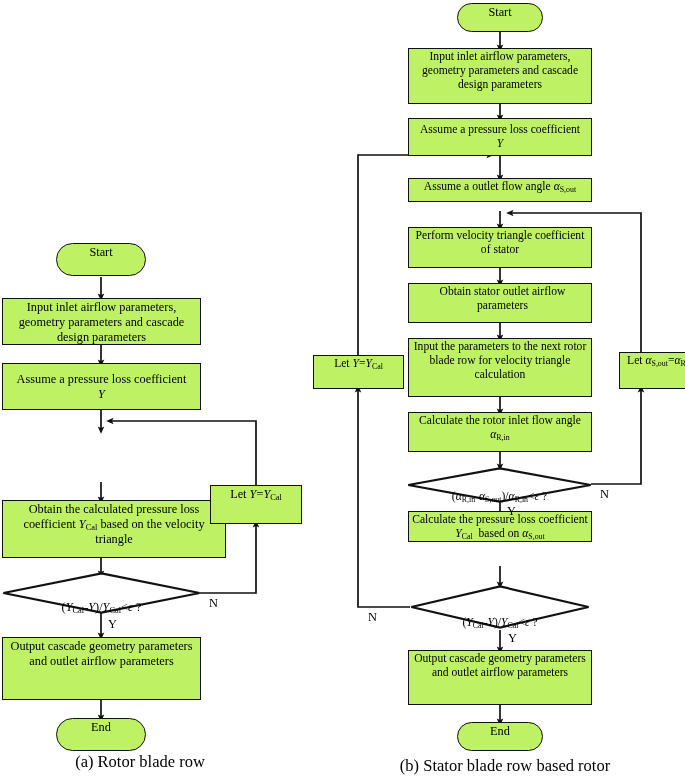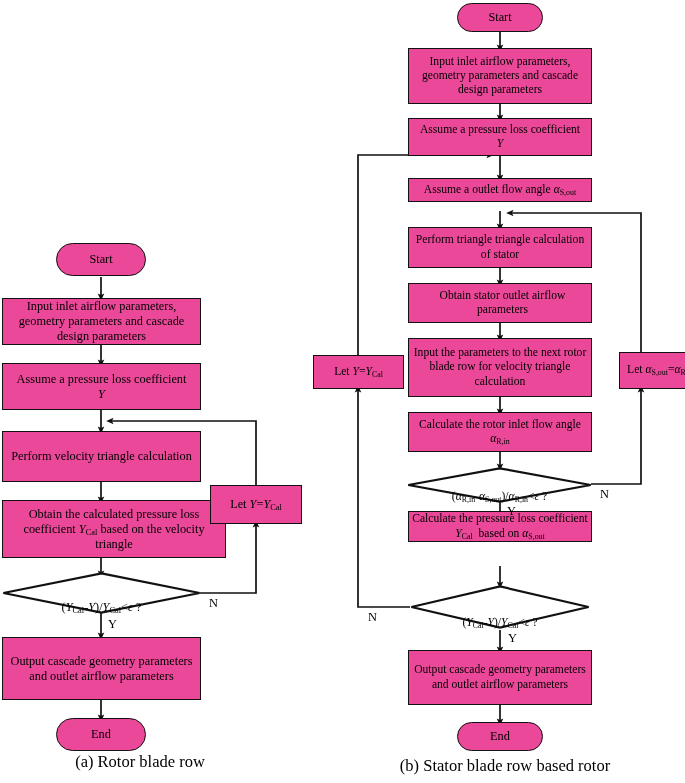--- a/index.html
+++ b/index.html
@@ -18,23 +18,22 @@
   #canvas {
     position: absolute;
     left: 0; top: 0;
     width: 685px;
     height: 783px;
   }
   .node {
     position: absolute;
     box-sizing: border-box;
     border: 1.6px solid #111111;
-    background: #ec4899;
+    background: #bef264;
     display: flex;
-    align-items: center;
     justify-content: center;
     text-align: center;
     font-size: 12.3px;
     line-height: 1.22;
     padding: 1px 3px;
     z-index: 3;
   }
   .node.small { font-size: 11.6px; }
   .term {
     border-radius: 999px;
@@ -135,23 +134,20 @@
 
   <div class="node" style="left:2px; top:298px; width:199px; height:47px;">
     <span>Input inlet airflow parameters, geometry parameters and cascade design parameters</span>
   </div>
 
   <div class="node" style="left:2px; top:363px; width:199px; height:47px; flex-direction:column;">
     <span>Assume a pressure loss coefficient</span>
     <span class="it">Y</span>
   </div>
 
-  <div class="node" style="left:2px; top:431px; width:199px; height:51px;">
-    <span>Perform velocity triangle calculation</span>
-  </div>
 
   <div class="node" style="left:2px; top:500px; width:224px; height:58px;">
     <span>Obtain the calculated pressure loss coefficient <span class="it">Y</span><sub>Cal</sub> based on the velocity triangle</span>
   </div>
 
   <div class="diamond-wrap" style="left:2px; top:572px; width:199px; height:42px;">
     <svg viewBox="0 0 199 42" preserveAspectRatio="none">
       <polygon points="99.5,1.4 197.6,21 99.5,40.6 1.4,21" fill="#ffffff" stroke="#111111" stroke-width="2.2" vector-effect="non-scaling-stroke"></polygon>
     </svg>
     <span class="diamond-label">(<span class="it">Y</span><sub>Cal</sub>-<span class="it">Y</span>)/<span class="it">Y</span><sub>Cal</sub>&lt;<span class="it">ε</span> ?</span>
@@ -185,21 +181,21 @@
   <div class="node small" style="left:408px; top:118px; width:184px; height:38px; flex-direction:column;">
     <span>Assume a pressure loss coefficient</span>
     <span class="it">Y</span>
   </div>
 
   <div class="node small" style="left:408px; top:178px; width:184px; height:24px;">
     <span class="nowrap">Assume a outlet flow angle <span class="it">α</span><sub>S,out</sub></span>
   </div>
 
   <div class="node small" style="left:408px; top:227px; width:184px; height:41px;">
-    <span>Perform triangle triangle calculation of stator</span>
+    <span>Perform velocity triangle coefficient of stator</span>
   </div>
 
   <div class="node small" style="left:408px; top:283px; width:184px; height:40px;padding-left:8px;">
     <span>Obtain stator outlet airflow parameters</span>
   </div>
 
   <div class="node small" style="left:408px; top:338px; width:184px; height:59px;">
     <span>Input the parameters to the next rotor blade row for velocity triangle calculation</span>
   </div>
 

